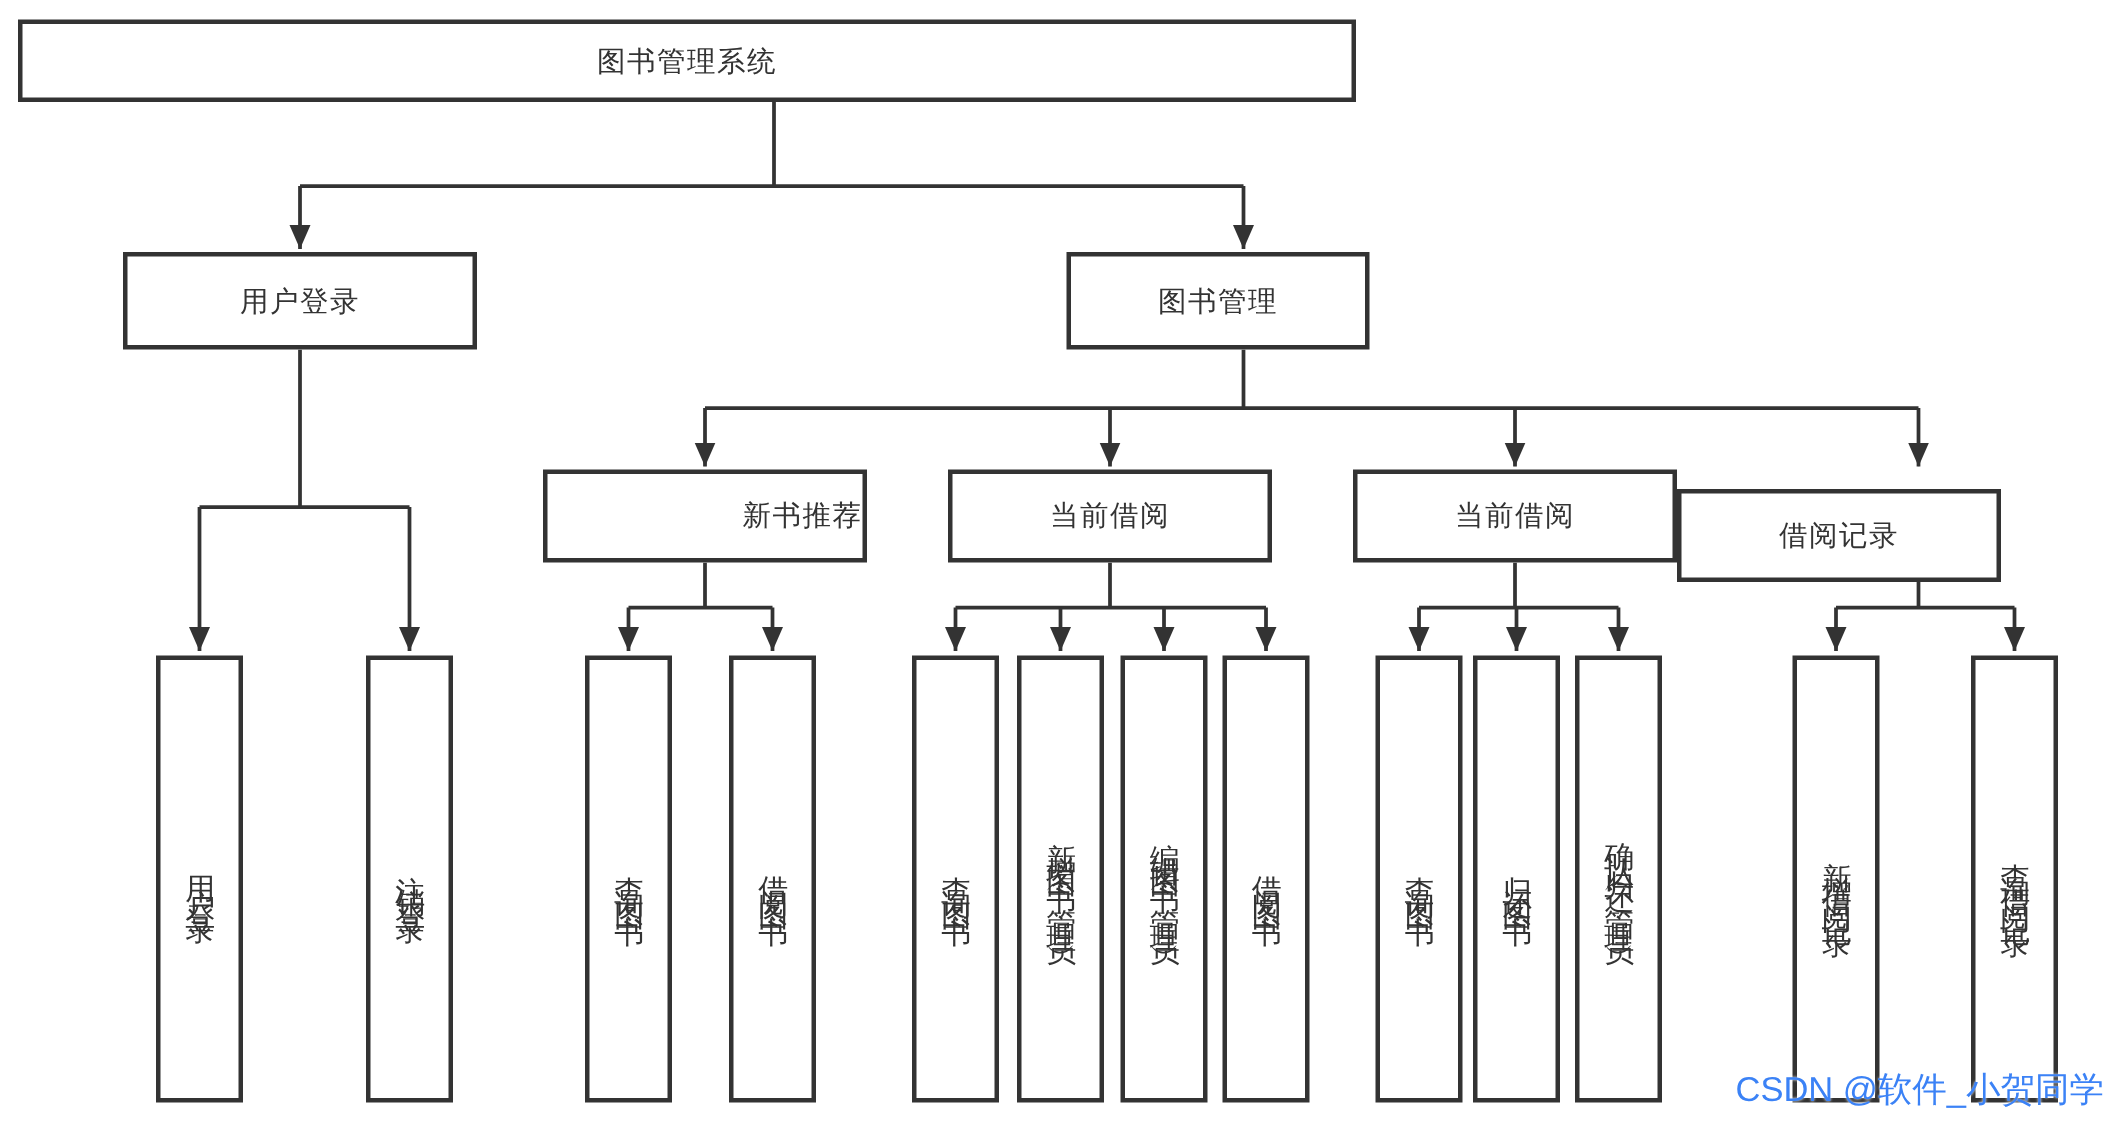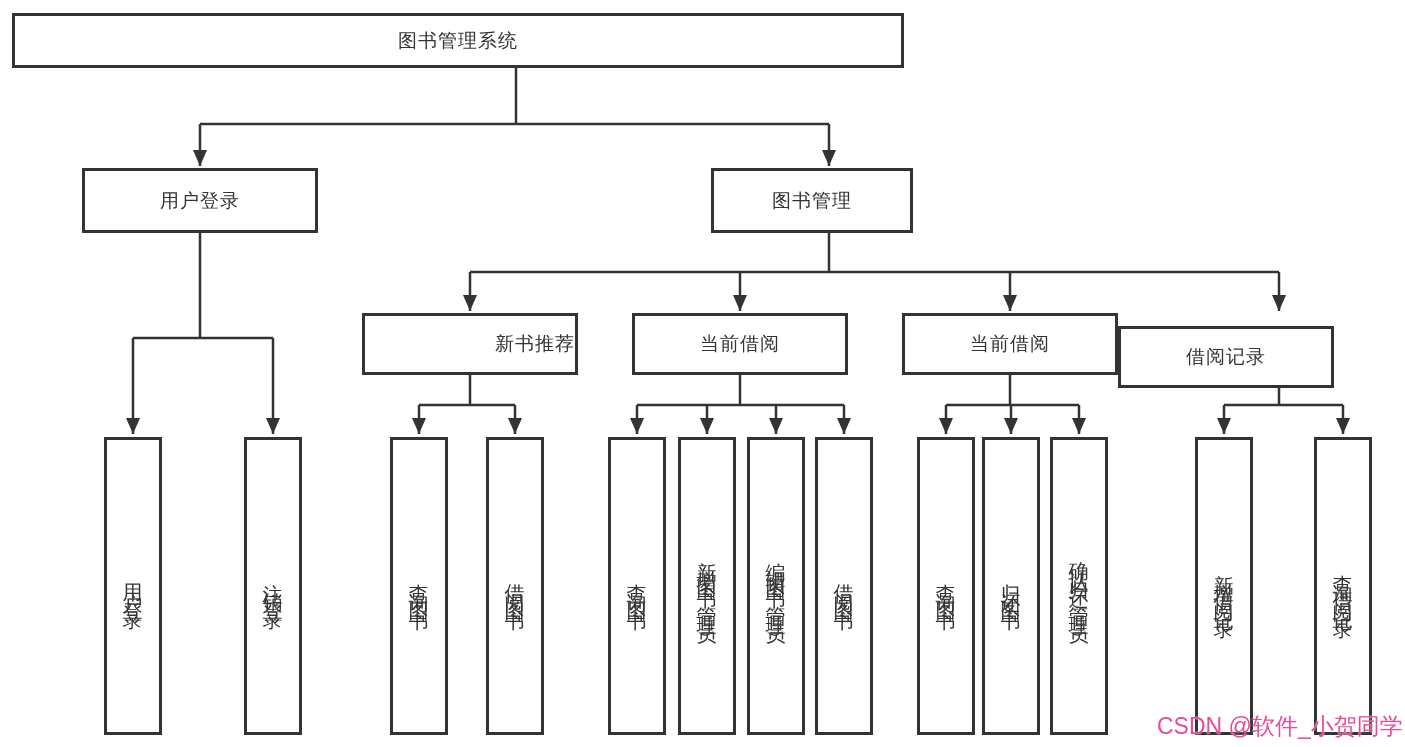--- a/index.html
+++ b/index.html
@@ -55,21 +55,21 @@
   #lf-b1{left:390px;} #lf-b2{left:486px;}
   #lf-c1{left:608px;} #lf-c2{left:678px;} #lf-c3{left:747px;} #lf-c4{left:815px;}
   #lf-d1{left:917px;} #lf-d2{left:982px;} #lf-d3{left:1050px;}
   #lf-e1{left:1195px;} #lf-e2{left:1314px;}
   
   #watermark{
     position:absolute;
     left:1157px;top:711px;
     z-index:3;
     font-size:23px;
-    color:#ec4899;
+    color:#3b82f6;
     text-shadow:0 0 2px #ffffff;
     white-space:nowrap;
   }
 </style>
 </head>
 <body>
 
 <div id="stage">
 
   <svg id="wires" width="1405" height="747" viewBox="0 0 1405 747">

